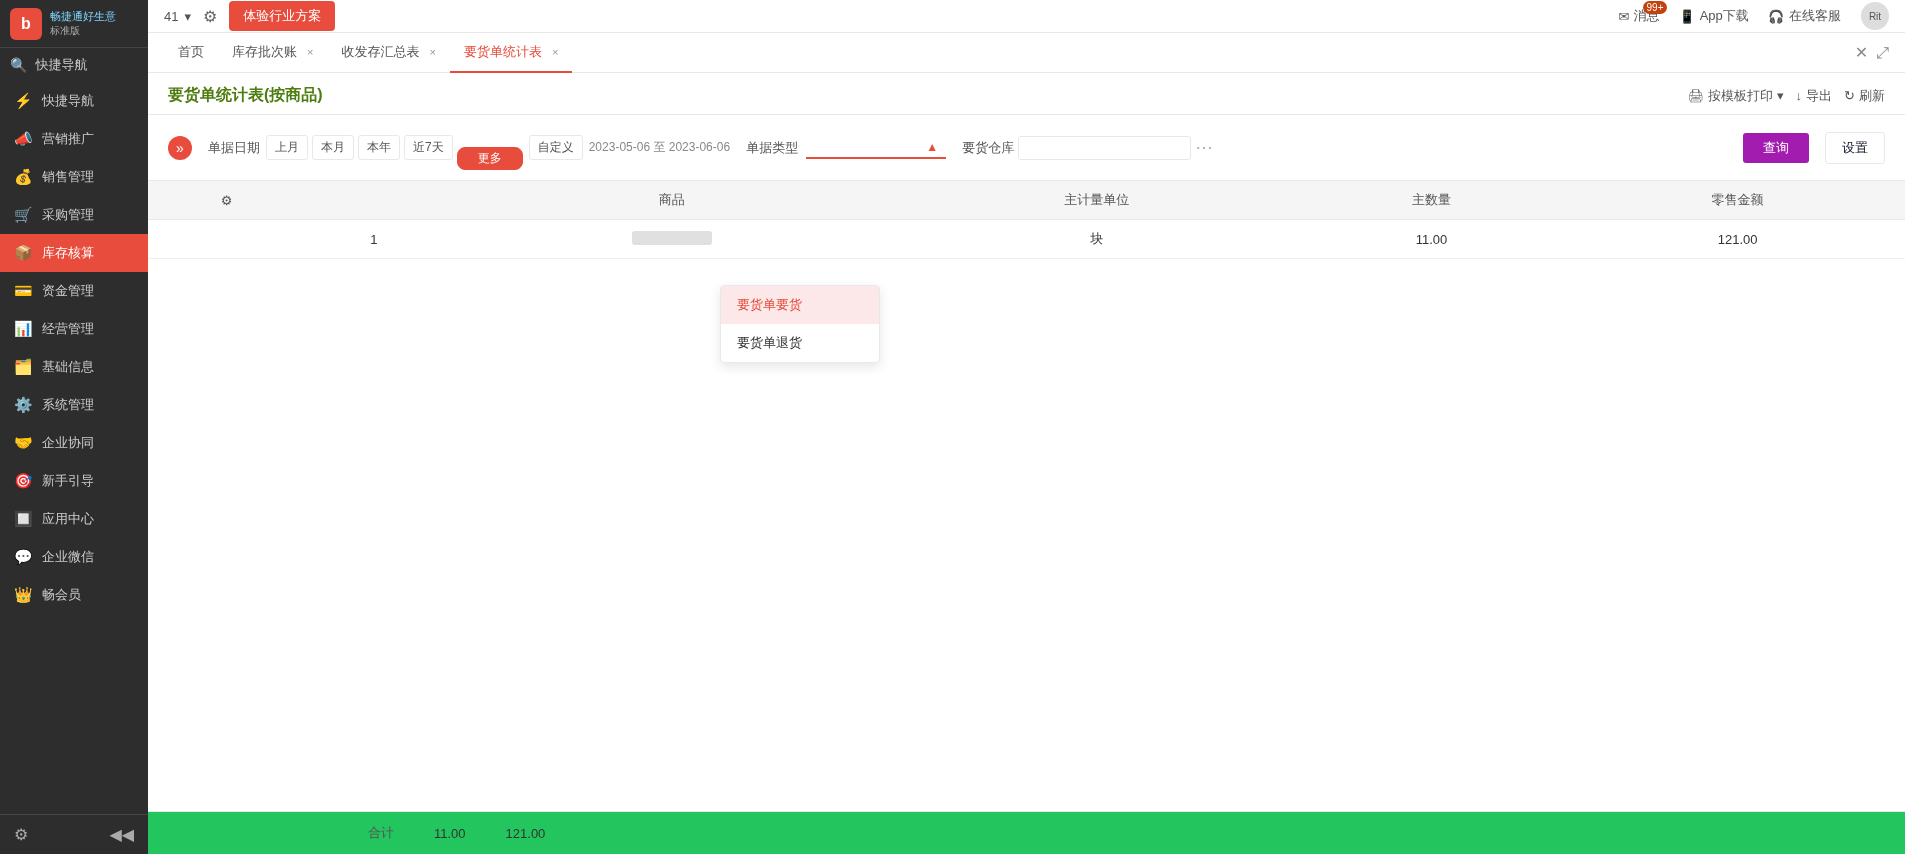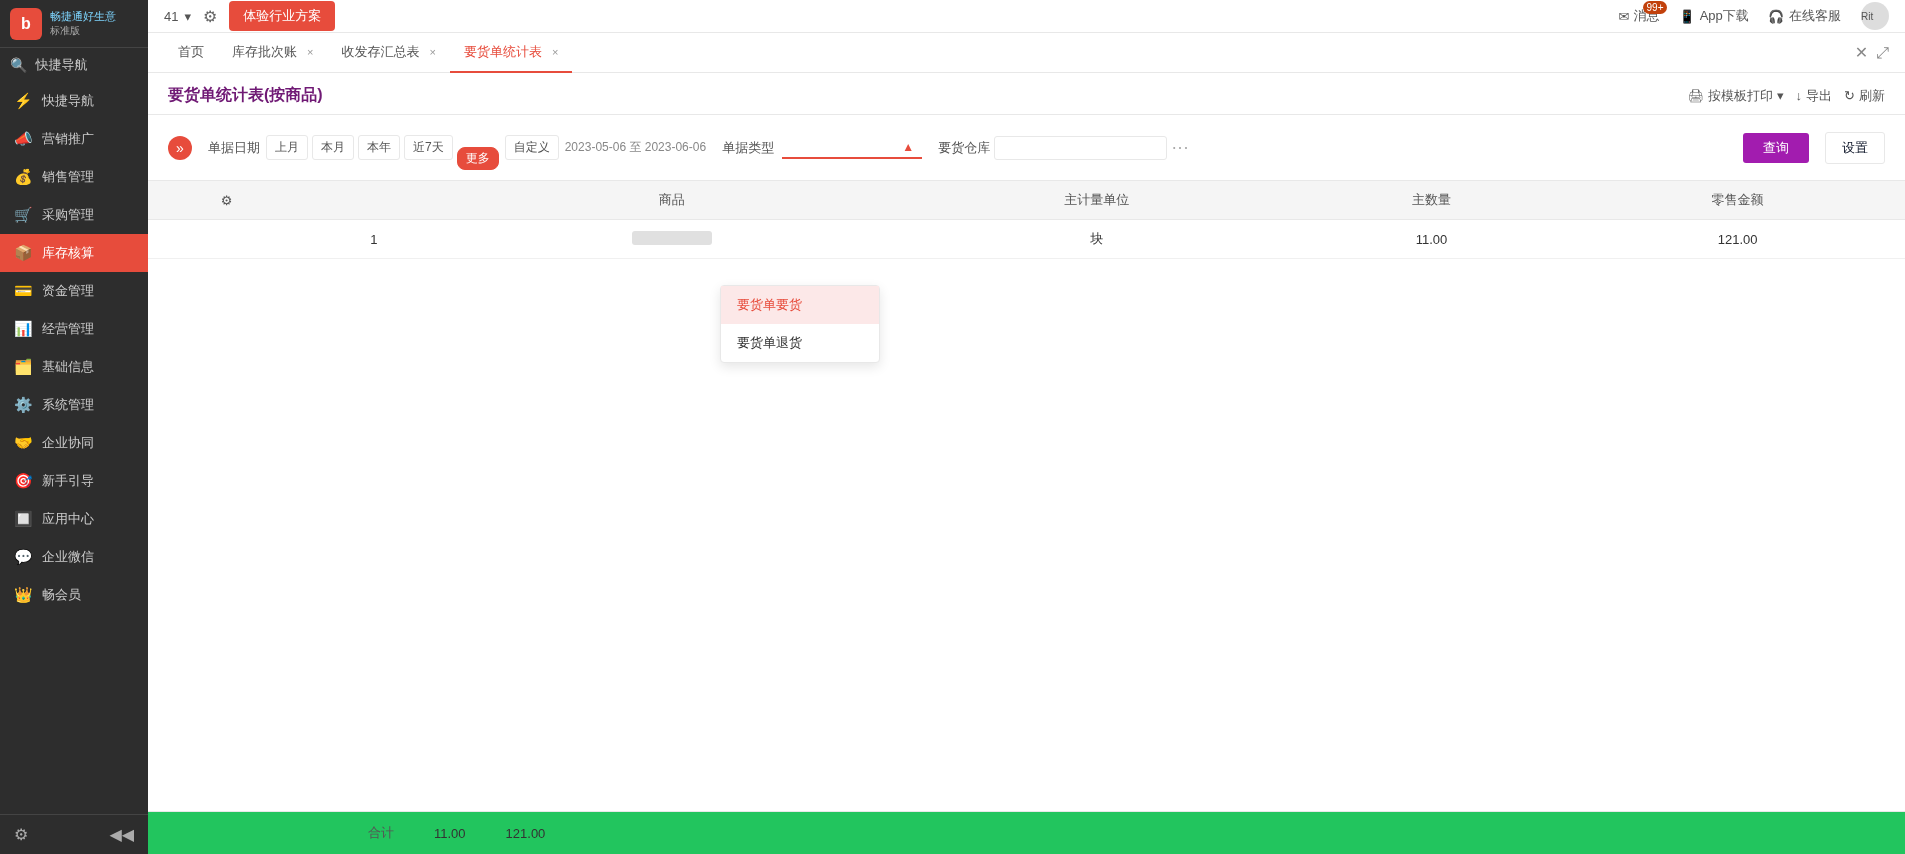--- a/index.html
+++ b/index.html
@@ -219,21 +219,21 @@
       padding: 12px 20px 8px;
       display: flex;
       align-items: center;
       justify-content: space-between;
       border-bottom: 1px solid #e8e8e8;
       flex-shrink: 0;
     }
     .page-title {
       font-size: 16px;
       font-weight: bold;
-      color: #701a75;
+      color: #4d7c0f;
     }
     .page-header-actions {
       display: flex;
       align-items: center;
       gap: 12px;
       font-size: 13px;
       color: #555;
     }
     .page-header-action {
       display: flex;
@@ -288,21 +288,21 @@
       background: #fff;
       cursor: pointer;
       font-size: 12px;
       color: #555;
     }
     .date-quick-btn.more {
       background: #e74c3c;
       color: white;
       border-color: #e74c3c;
       border-radius: 8px;
-      padding: 2px 8px;
+      padding: 2px 20px;
       margin-top: 22px;
     }
     .date-custom-btn {
       padding: 3px 8px;
       border: 1px solid #e8e8e8;
       border-radius: 3px;
       background: #fff;
       cursor: pointer;
       font-size: 12px;
       color: #555;
@@ -557,21 +557,21 @@
       </div>
       <div class="topbar-right-item">
         <span>📱</span>
         <span>App下载</span>
       </div>
       <div class="topbar-right-item">
         <span>🎧</span>
         <span>在线客服</span>
       </div>
       <div class="topbar-right-item">
-        <div class="avatar" style="display:flex;align-items:center;justify-content:flex-start;font-size:10px;color:#555;">
+        <div class="avatar" style="display:flex;align-items:center;justify-content:center;font-size:10px;color:#555;">
           <span>Rit</span>
         </div>
       </div>
     </div>
   </div>
 
   <div class="tabs-bar">
     <div class="tab">
       <span>首页</span>
     </div>

